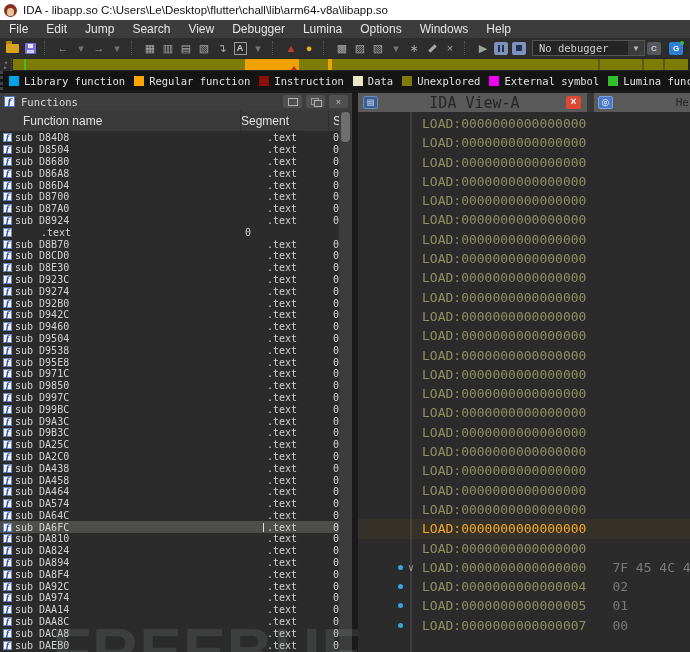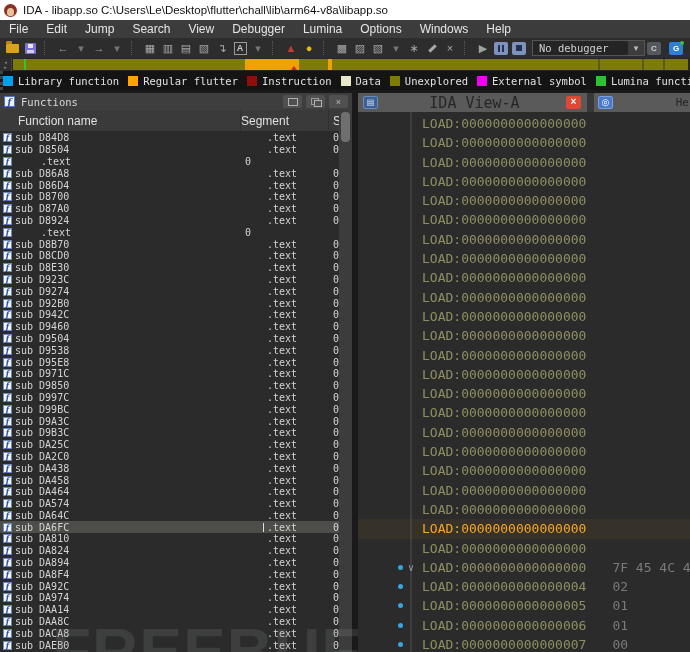--- a/index.html
+++ b/index.html
@@ -57,21 +57,21 @@
   .nav-arrows { width:12px; background:#2e2e2e; display:flex; flex-direction:column; align-items:center;
                 justify-content:center; color:#8a8a8a; font-size:5px; line-height:5px;
                 border-right:1px dotted #555; flex:none; }
   .nav-track { position:relative; flex:1; background:#7c7c06; margin:1px 2px 1px 1px; overflow:hidden; }
   .nav-seg { position:absolute; top:0; bottom:0; }
   .nav-caret { position:absolute; bottom:0; width:0; height:0;
                border-left:3px solid transparent; border-right:3px solid transparent;
                border-bottom:4px solid #c03028; }
 
   
-  .legendbar { height:19px; background:#141414; display:flex; align-items:center; 
+  .legendbar { height:19px; background:#141414; display:flex; align-items:center; padding-left:6px;
                border-left:3px dotted #444; overflow:hidden; }
   .legend-item { display:flex; align-items:center; margin-right:9px; flex:none; }
   .legend-chip { width:10px; height:10px; margin-right:5px; flex:none; }
   .legend-label { font-family:"DejaVu Sans Mono", monospace; font-size:10.5px; color:#e0e0e0; white-space:nowrap; }
 
   
   .main { display:flex; height:562px; background:#1a1a1a; padding-top:3px; }
 
   
   .fn-panel { width:352px; display:flex; flex-direction:column; flex:none; position:relative; }
@@ -85,21 +85,21 @@
             align-items:center; justify-content:center; color:#b8b8b8; font-size:9px; position:relative; }
   .fn-btn.btn-max::before { content:""; width:8px; height:6px; border:1px solid #b0b0b0; }
   .fn-btn.btn-float::before { content:""; position:absolute; left:5px; top:3px; width:6px; height:5px; border:1px solid #9a9a9a; }
   .fn-btn.btn-float::after  { content:""; position:absolute; left:8px; top:5px; width:6px; height:5px;
                               border:1px solid #b0b0b0; background:#505050; }
   .fn-body { flex:1; position:relative; overflow:hidden; }
   .fn-header { display:grid; grid-template-columns:15px 226px 88px 1fr; height:22px; background:#3a3a3a;
                border-bottom:1px solid #2a2a2a; }
   .fn-header .hcell { color:#e0e0e0; font-size:12px; line-height:22px; border-right:1px solid #303030;
                       white-space:nowrap; overflow:hidden; }
-  .fn-header .hcell.first { grid-column:1 / span 2; padding-left:8px;margin-left:10px; }
+  .fn-header .hcell.first { grid-column:1 / span 2; padding-left:23px; }
   .fn-header .hcell.last { padding-left:4px; border-right:none; }
   .fn-rows { position:absolute; top:22px; bottom:0; left:0; right:0; background:#2b2b2b; overflow:hidden; }
   .fn-row { display:grid; grid-template-columns:15px 226px 88px 1fr; height:11.8px; align-items:center;
             font-family:"DejaVu Sans Mono", monospace; font-size:10px; color:#d4d4d4; }
   .fn-row.selected { background:#4d4d49; }
   .fn-ficon { width:9px; height:9px; margin-left:3px; background:#f5f5f5; border:1px solid #6a8ac0;
               color:#2a50b0; font-family:"DejaVu Serif", serif; font-style:italic; font-weight:bold;
               font-size:8px; line-height:7px; text-align:center; }
   .fn-name { white-space:nowrap; overflow:hidden; }
   .fn-seg { padding-left:26px; position:relative; }
@@ -235,21 +235,21 @@
       </div>
   </div>
 
   <div class="legendbar">
       <span class="legend-item">
         <span class="legend-chip" style="background: rgb(0, 162, 232);"></span>
         <span class="legend-label">Library function</span>
       </span>
       <span class="legend-item">
         <span class="legend-chip" style="background: rgb(255, 165, 0);"></span>
-        <span class="legend-label">Regular flutter</span>
+        <span class="legend-label">Regular function</span>
       </span>
       <span class="legend-item">
         <span class="legend-chip" style="background: rgb(139, 15, 10);"></span>
         <span class="legend-label">Instruction</span>
       </span>
       <span class="legend-item">
         <span class="legend-chip" style="background: rgb(232, 232, 200);"></span>
         <span class="legend-label">Data</span>
       </span>
       <span class="legend-item">
@@ -292,20 +292,21 @@
               <span class="fn-s">0</span>
             </div>
             <div class="fn-row">
               <span class="fn-ficon">f</span>
               <span class="fn-name">sub_D8504</span>
               <span class="fn-seg">.text</span>
               <span class="fn-s">0</span>
             </div>
             <div class="fn-row">
               <span class="fn-ficon">f</span>
+              <span class="fn-name">sub_D8680</span>
               <span class="fn-seg">.text</span>
               <span class="fn-s">0</span>
             </div>
             <div class="fn-row">
               <span class="fn-ficon">f</span>
               <span class="fn-name">sub_D86A8</span>
               <span class="fn-seg">.text</span>
               <span class="fn-s">0</span>
             </div>
             <div class="fn-row">
@@ -589,21 +590,20 @@
             <div class="ida-line"><span>LOAD:0000000000000000</span></div>
             <div class="ida-line"><span>LOAD:0000000000000000</span></div>
             <div class="ida-line"><span>LOAD:0000000000000000</span></div>
             <div class="ida-line"><span>LOAD:0000000000000000</span></div>
             <div class="ida-line"><span>LOAD:0000000000000000</span></div>
             <div class="ida-line highlight"><span>LOAD:0000000000000000</span></div>
             <div class="ida-line"><span>LOAD:0000000000000000</span></div>
             <div class="ida-line"><span class="bullet" style="background: rgb(54, 166, 224);"></span><span class="collapse">∨</span><span>LOAD:0000000000000000</span><span class="bytes">7F 45 4C 46</span></div>
             <div class="ida-line"><span class="bullet" style="background: rgb(54, 166, 224);"></span><span>LOAD:0000000000000004</span><span class="bytes">02</span></div>
             <div class="ida-line"><span class="bullet" style="background: rgb(54, 166, 224);"></span><span>LOAD:0000000000000005</span><span class="bytes">01</span></div>
-            <div class="ida-line"><span class="bullet" style="background: rgb(54, 166, 224);"></span><span>LOAD:0000000000000006</span><span class="bytes">01</span></div>
             <div class="ida-line"><span class="bullet" style="background: rgb(54, 166, 224);"></span><span>LOAD:0000000000000007</span><span class="bytes">00</span></div>
           </div>
       </div>
     </div>
 
   </div>
 
   <div class="watermark">FREEBUF</div>
 
 </div>

